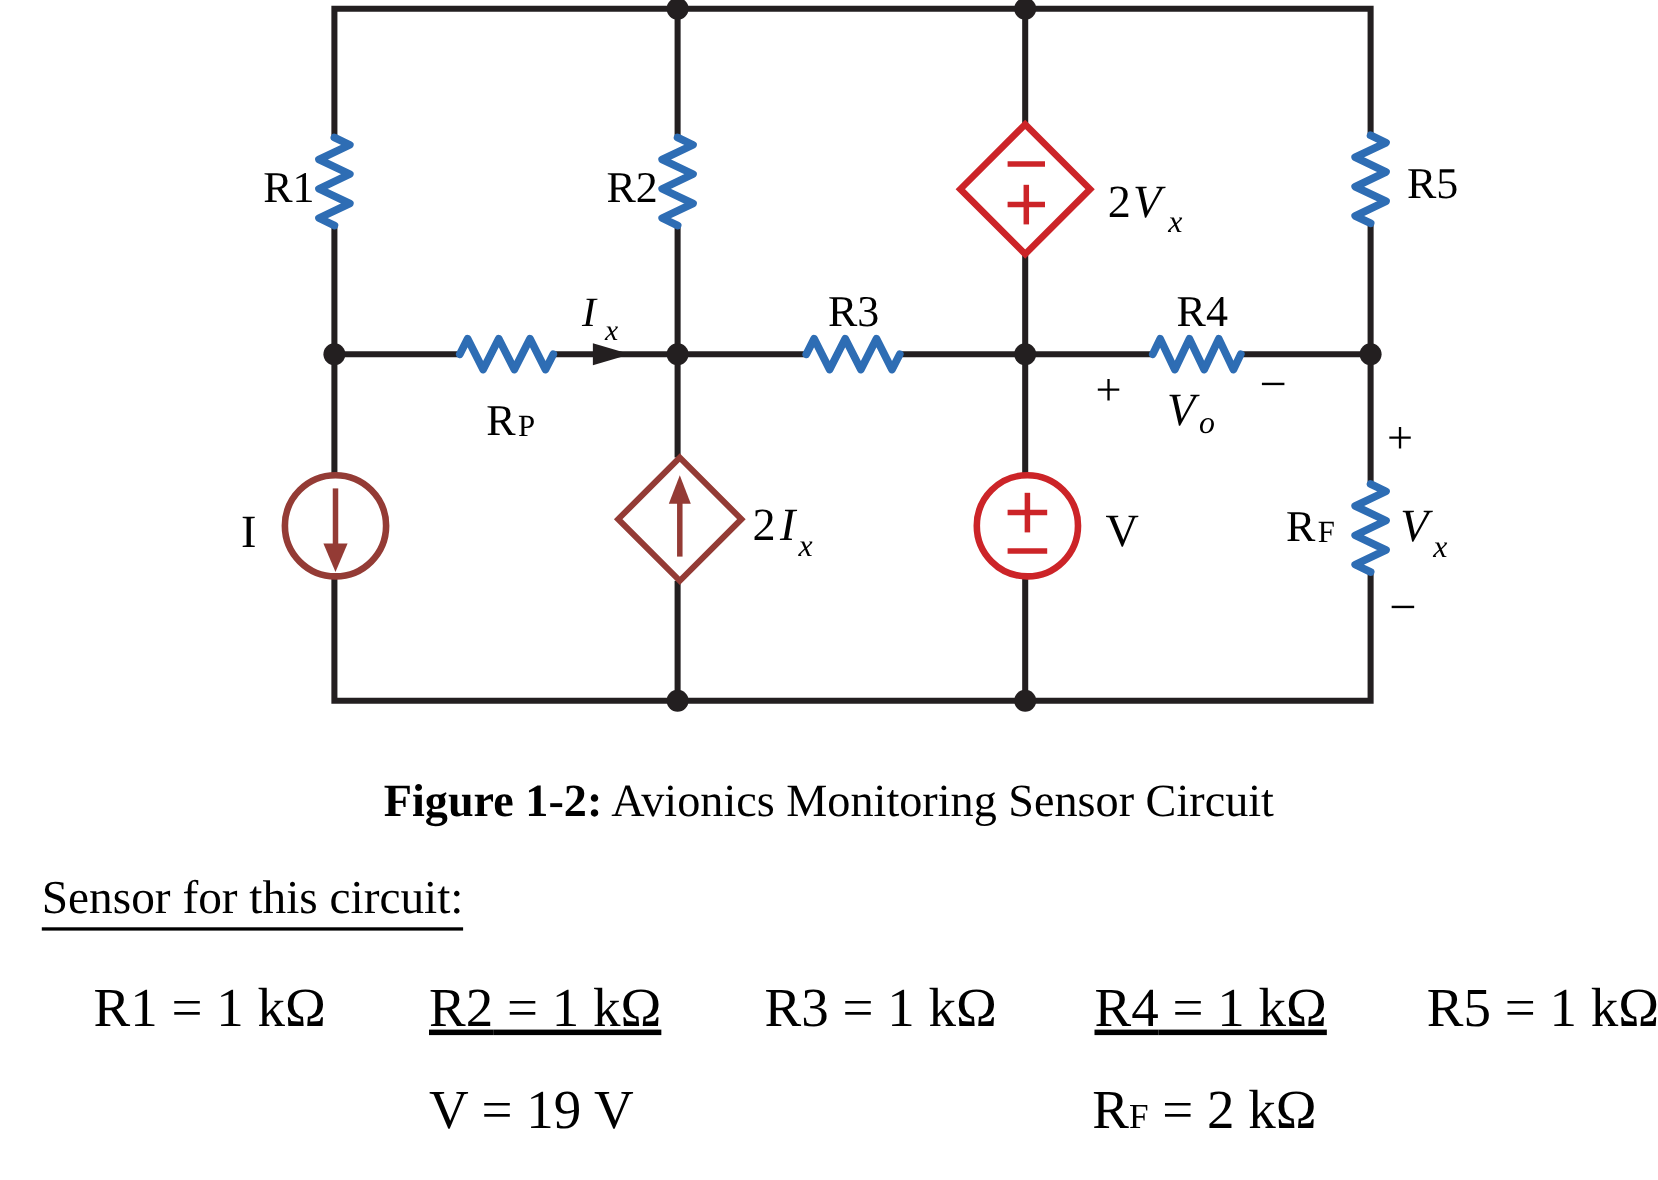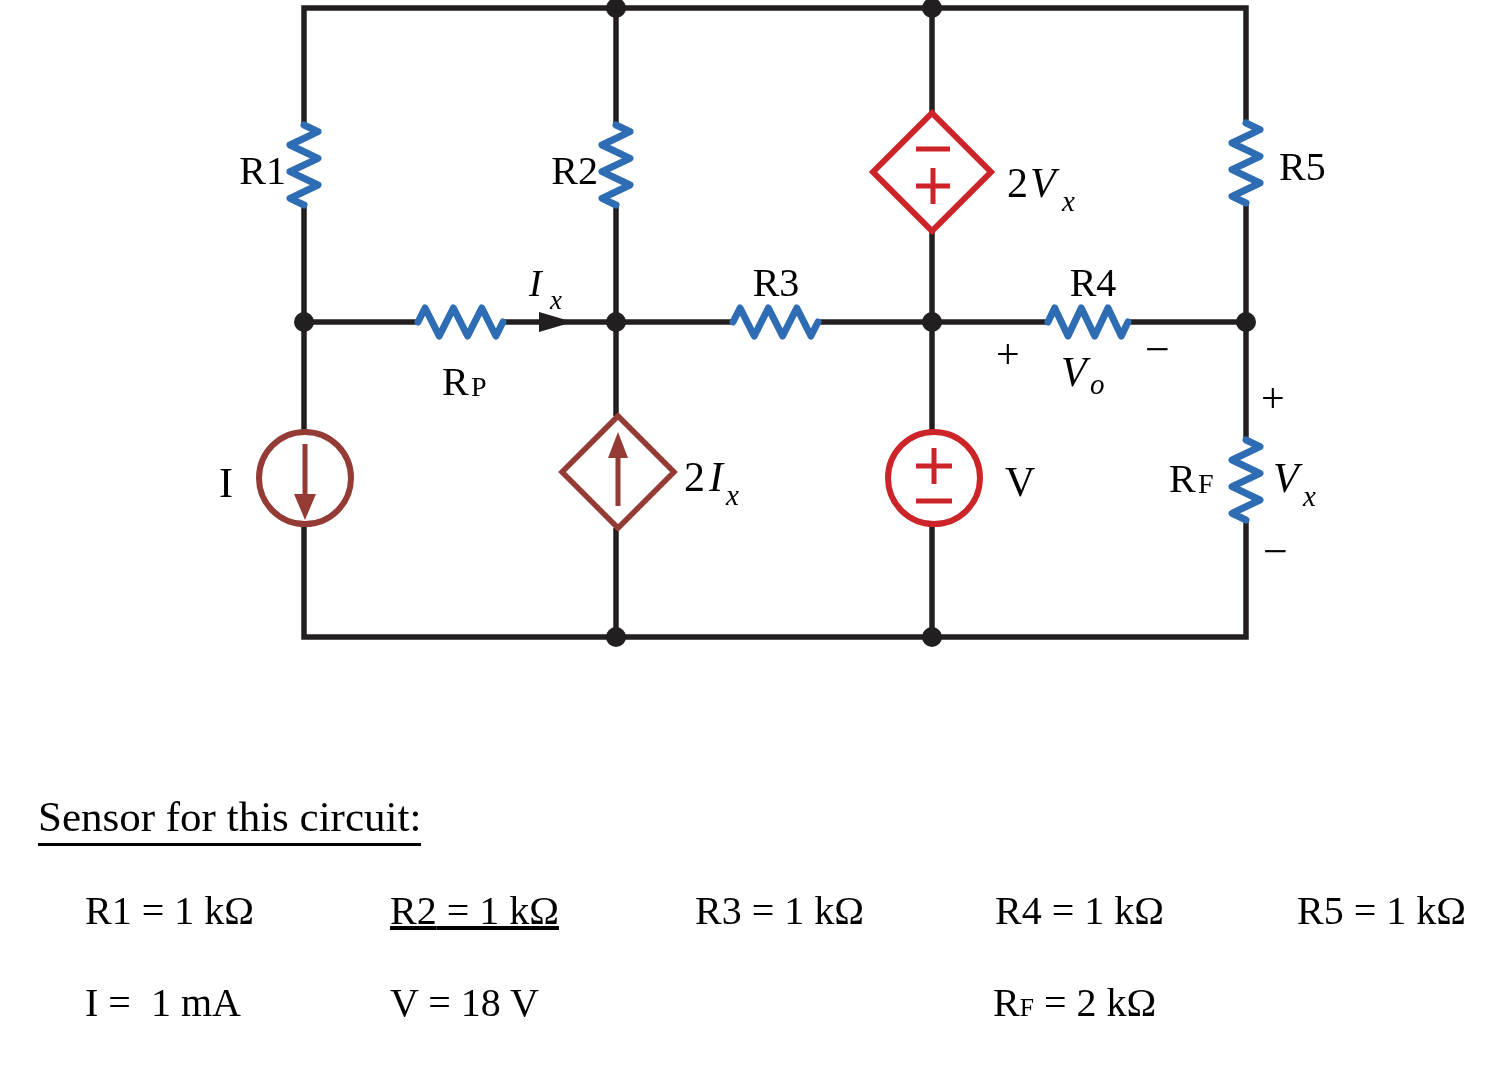--- a/index.html
+++ b/index.html
@@ -15,21 +15,21 @@
   .caption {
     position:absolute; top:706px; left:0; width:1507px;
     text-align:center; font-size:42px; line-height:1.1;
   }
   .caption .cap-b { font-weight:bold; }
   .values-heading {
     position:absolute; left:38px; top:793px; font-size:43px; line-height:1.1;
   }
   .values-heading .u { border-bottom:3px solid #000; padding-bottom:3px; }
   .vcell {
-    position:absolute; font-size:40px; line-height:1.1; white-space:pre;
+    position:absolute; font-size:50px; line-height:1.1; white-space:pre;
   }
   .vsub { font-size:0.64em; }
 </style>
 </head>
 <body>
 
 <div class="page">
 
   <svg width="1507" height="680" viewBox="0 0 1507 680">
 
@@ -127,28 +127,30 @@
     <text x="982" y="496" font-size="42">V</text>
 
     <text x="1238" y="412" font-size="42">+</text>
     <text x="1146" y="492" font-size="40">R</text>
     <text x="1175" y="493" font-size="28">F</text>
     <text class="it" x="1250" y="492" font-size="42">V</text>
     <text class="it" x="1280" y="506" font-size="29">x</text>
     <text x="1240" y="566" font-size="44">−</text>
   </svg>
 
+  <div class="caption">
+    <span class="cap-b">Figure 1-2:</span><span> Avionics Monitoring Sensor Circuit</span>
+  </div>
 
   <div class="values-heading">
     <span class="u">Sensor for this circuit:</span>
   </div>
 
   <div class="vcell" style="left:85px;  top:889px;"><span>R1</span><span class="vsub"></span><span> = 1 kΩ</span></div>
   <div class="vcell" style="left:390px; top:889px;text-decoration:underline;"><span>R2</span><span class="vsub"></span><span> = 1 kΩ</span></div>
   <div class="vcell" style="left:695px; top:889px;"><span>R3</span><span class="vsub"></span><span> = 1 kΩ</span></div>
-  <div class="vcell" style="left:995px; top:889px;"><span>R4</span><span class="vsub"></span><span> = 1 kΩ</span></div>
+  <div class="vcell" style="left:995px; top:889px;text-decoration:underline;"><span>R4</span><span class="vsub"></span><span> = 1 kΩ</span></div>
   <div class="vcell" style="left:1297px;top:889px;"><span>R5</span><span class="vsub"></span><span> = 1 kΩ</span></div>
 
-  <div class="vcell" style="left:85px;  top:981px;"><span>I</span><span class="vsub"></span><span> =  1 mA</span></div>
-  <div class="vcell" style="left:390px; top:981px;"><span>V</span><span class="vsub"></span><span> = 18 V</span></div>
+  <div class="vcell" style="left:390px; top:981px;"><span>V</span><span class="vsub"></span><span> = 19 V</span></div>
   <div class="vcell" style="left:993px; top:981px;"><span>R</span><span class="vsub">F</span><span> = 2 kΩ</span></div>
 
 </div>
 
 </body></html>

